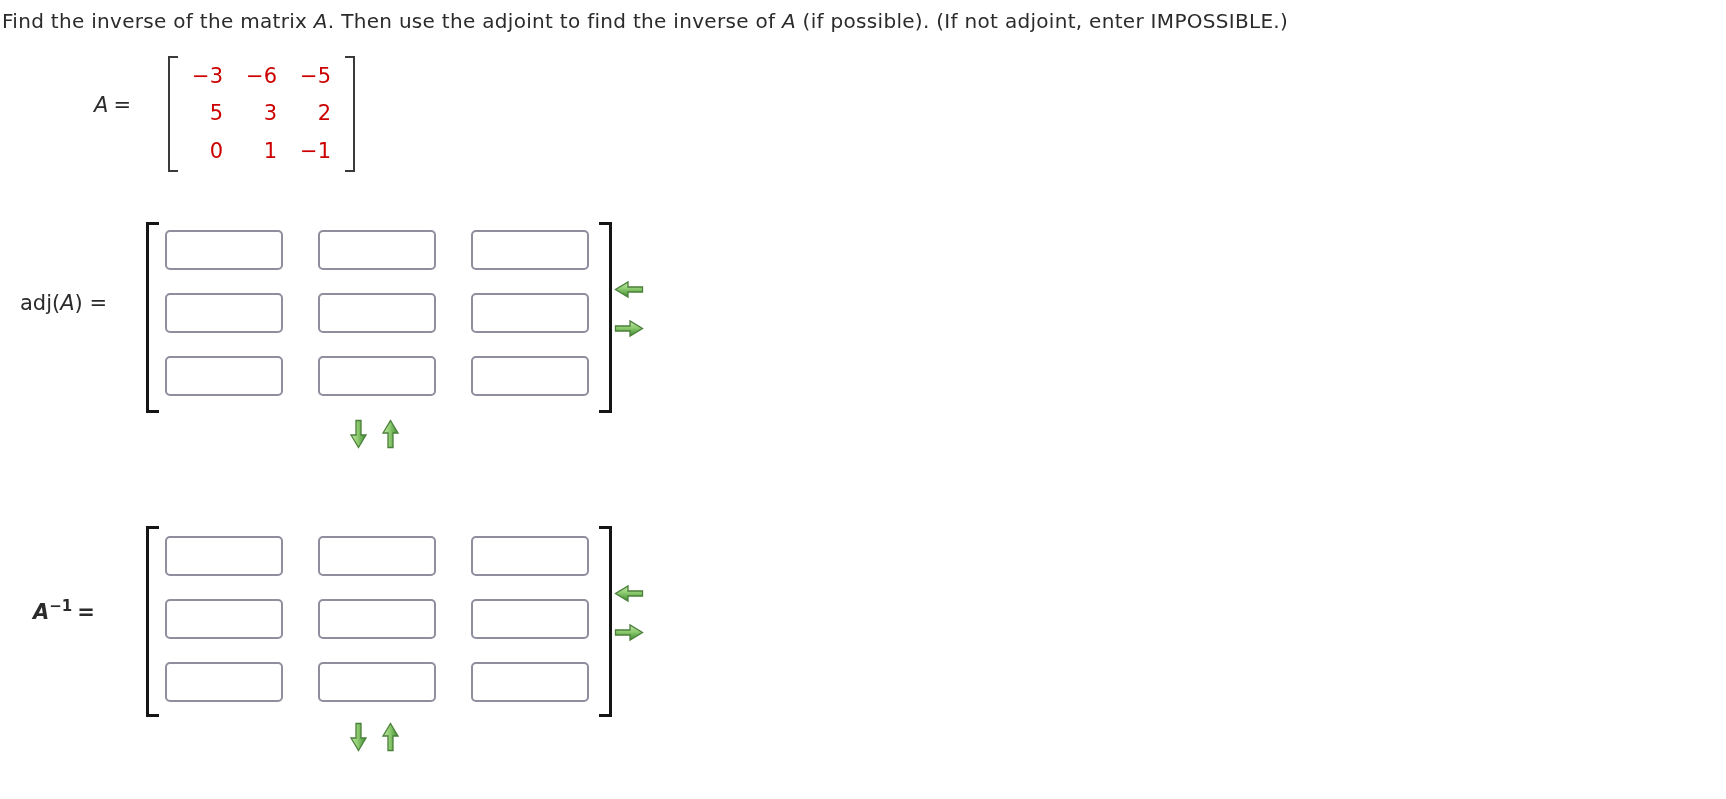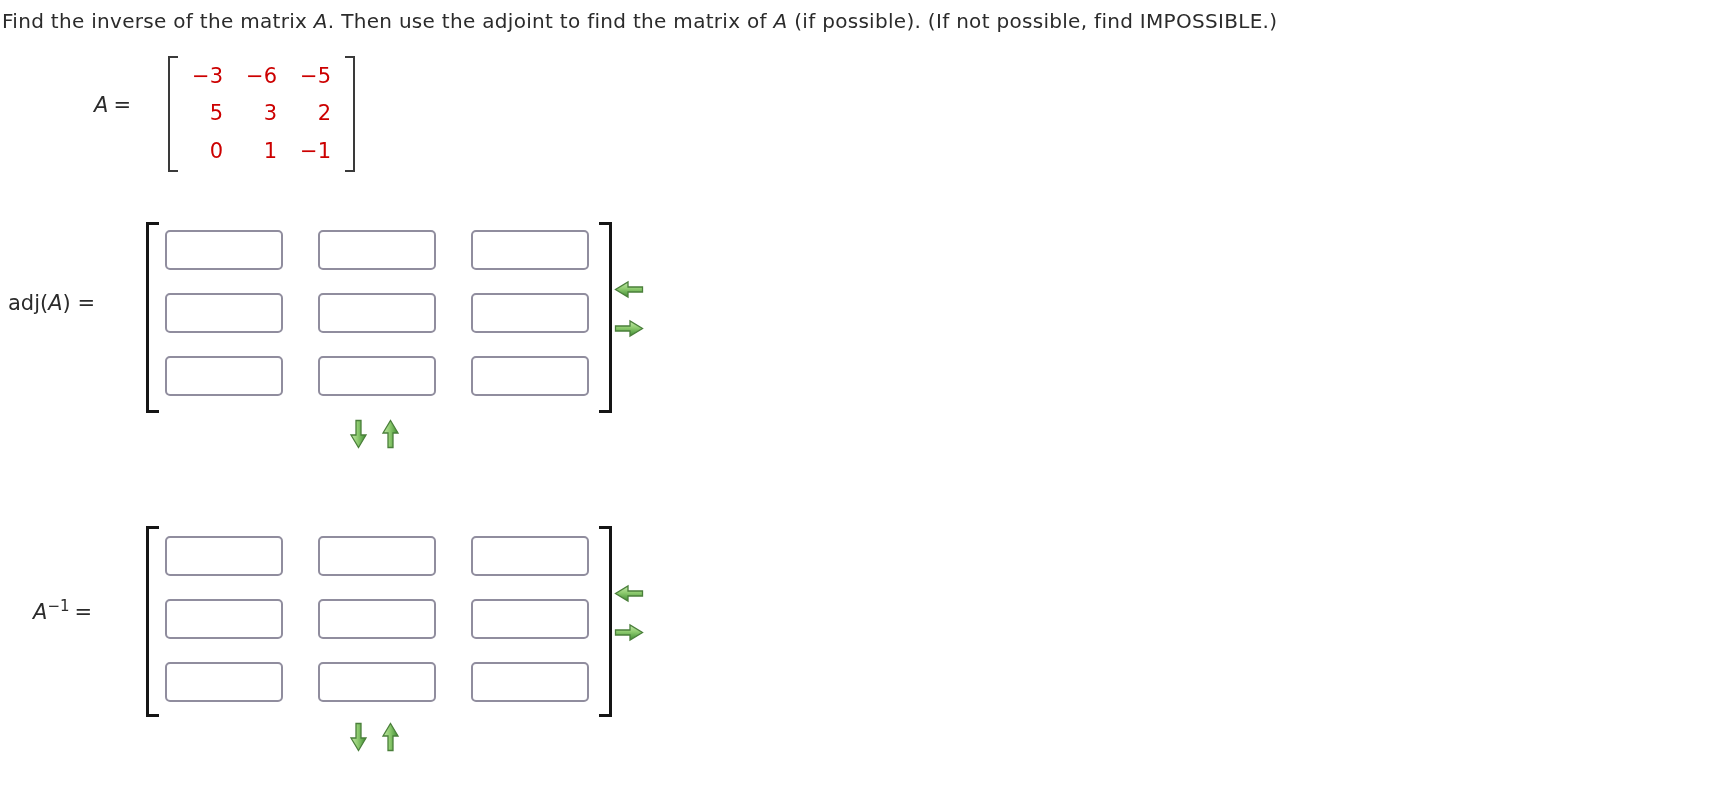--- a/index.html
+++ b/index.html
@@ -60,40 +60,40 @@
         <stop offset="1" stop-color="#3f8c33"></stop>
     </linearGradient>
     <linearGradient id="gv" x1="0" y1="0" x2="1" y2="0">
       <stop offset="0" stop-color="#c4e8ab"></stop>
         <stop offset="0.45" stop-color="#8ecb6f"></stop>
         <stop offset="1" stop-color="#3f8c33"></stop>
     </linearGradient>
   </defs>
 </svg>
 
-<div class="abs statement"><span>Find the inverse of the matrix </span><i>A</i><span>. Then use the adjoint to find the matrix of </span><i>A</i><span> (if possible). (If not possible, find IMPOSSIBLE.)</span></div>
+<div class="abs statement"><span>Find the inverse of the matrix </span><i>A</i><span>. Then use the adjoint to find the inverse of </span><i>A</i><span> (if possible). (If not adjoint, enter IMPOSSIBLE.)</span></div>
 
 <div class="abs eq-label" style="left:94px; top:93px;">
   <i>A</i><span class="eq">=</span>
 </div>
 <div class="abs bracket-a l" style="left:168px; top:56px;"></div>
 <div class="abs mat-a-grid">
     <div>−3</div>
     <div>−6</div>
     <div>−5</div>
     <div>5</div>
     <div>3</div>
     <div>2</div>
     <div>0</div>
     <div>1</div>
     <div>−1</div>
   </div>
 <div class="abs bracket-a r" style="left:345px; top:56px;"></div>
 
-<div class="abs eq-label" style="left:8px; top:291px;text-align:center;">
+<div class="abs eq-label" style="left:20px; top:291px;text-align:center;">
   <span>adj(</span><i>A</i><span>) =</span>
 </div>
 <div class="abs bracket l" style="left:146px; top:222px;"></div>
 <div class="abs ans-grid" style="left:165px; top:230px;">
     <input type="text" placeholder="" class="mcell-input" style="">
     <input type="text" placeholder="" class="mcell-input" style="">
     <input type="text" placeholder="" class="mcell-input" style="">
     <input type="text" placeholder="" class="mcell-input" style="">
     <input type="text" placeholder="" class="mcell-input" style="">
     <input type="text" placeholder="" class="mcell-input" style="">
@@ -109,21 +109,21 @@
 <svg class="abs arrow-btn" style="left:614px; top:319px;" width="30" height="19" viewBox="0 0 30 19">
   <path d="M1.5,7 H16 V2 L28.5,9.5 L16,17 V12 H1.5 Z" fill="url(#gh)" stroke="#4a7f3a" stroke-width="1.3"></path>
 </svg>
 <svg class="abs arrow-btn" style="left:349px; top:419px;" width="19" height="30" viewBox="0 0 19 30">
   <path d="M7,1.5 V16 H2 L9.5,28.5 L17,16 H12 V1.5 Z" fill="url(#gv)" stroke="#4a7f3a" stroke-width="1.3"></path>
 </svg>
 <svg class="abs arrow-btn" style="left:381px; top:419px;" width="19" height="30" viewBox="0 0 19 30">
   <path d="M7,28.5 V14 H2 L9.5,1.5 L17,14 H12 V28.5 Z" fill="url(#gv)" stroke="#4a7f3a" stroke-width="1.3"></path>
 </svg>
 
-<div class="abs eq-label" style="left:33px; top:597px;">
+<div class="abs eq-label" style="left:33px; top:597px;font-weight:bold;">
   <i>A</i><sup>−1</sup><span class="eq">=</span>
 </div>
 <div class="abs bracket l" style="left:146px; top:526px;"></div>
 <div class="abs ans-grid" style="left:165px; top:536px;">
     <input type="text" placeholder="" class="mcell-input" style="">
     <input type="text" placeholder="" class="mcell-input" style="">
     <input type="text" placeholder="" class="mcell-input" style="">
     <input type="text" placeholder="" class="mcell-input" style="">
     <input type="text" placeholder="" class="mcell-input" style="">
     <input type="text" placeholder="" class="mcell-input" style="">

